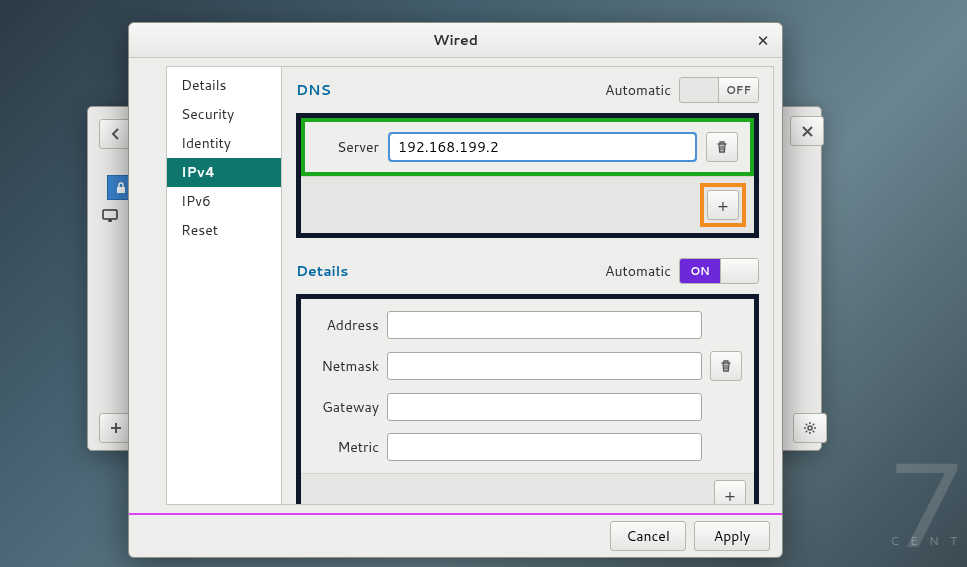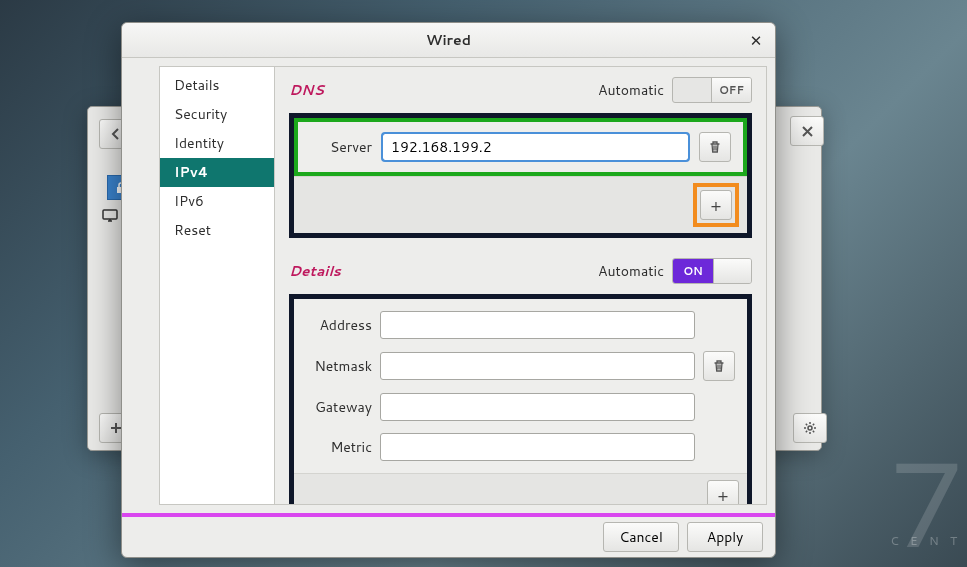--- a/index.html
+++ b/index.html
@@ -69,21 +69,21 @@
   }
   .watermark-sub {
     position:absolute; right:6px; bottom:18px;
     color:rgba(255,255,255,0.28);
     font-size:12px; letter-spacing:4px;
   }
 
   
   .dialog {
     position: absolute;
-    left: 121px; top: 22px;
+    left: 128px; top: 22px;
     width: 655px; height: 536px;
     background: #ededeb;
     border: 1px solid #8f8f8a;
     border-radius: 6px;
     box-shadow: 0 8px 35px rgba(0,0,0,0.45);
     display: flex; flex-direction: column;
   }
   .titlebar {
     height: 35px; flex-shrink: 0;
     border-bottom: 1px solid #c7c7c2;
@@ -126,21 +126,21 @@
   }
   .content {
     flex: 1;
     margin: 8px 8px 8px 0;
     border: 1px solid #c7c7c2;
     background: #ededeb;
     padding: 10px 14px 8px;
     overflow: auto;
   }
 
-  .section-title { font-weight: bold; color: #be185d; font-style: italic; }
+  .section-title { font-weight: bold; color: #0369a1; }
   .section-head {
     display: flex; align-items: center; margin-bottom: 10px;
   }
   .section-head .section-title { flex: 1; }
   .auto-lbl { margin-right: 8px; color: #2e2e2e; }
   .toggle {
     width: 80px; height: 26px;
     border: 1px solid #b6b6b1; border-radius: 3px;
     background: #e6e6e4;
     display: flex; overflow: hidden;
@@ -206,21 +206,21 @@
     row-gap: 12px;
     align-items: center;
   }
   .routes-grid label { text-align: right; padding-right: 8px; }
   .routes-grid .text-input { width: 100%; }
 
   .dlg-footer {
     height: 44px; flex-shrink:0;
     display:flex; justify-content:flex-end; align-items:center;
     gap: 8px; padding: 0 12px 0 0;
-    border-top:4px solid #d946ef;
+    border-top:2px solid #d946ef;
   }
   .push-btn {
     min-width: 76px; height: 30px;
     padding: 0 14px;
     border: 1px solid #b6b6b1; border-radius: 3px;
     background: linear-gradient(#fbfbfa,#e5e5e3);
     cursor: pointer;
     font-family: inherit; font-size:14px;
   }
 

